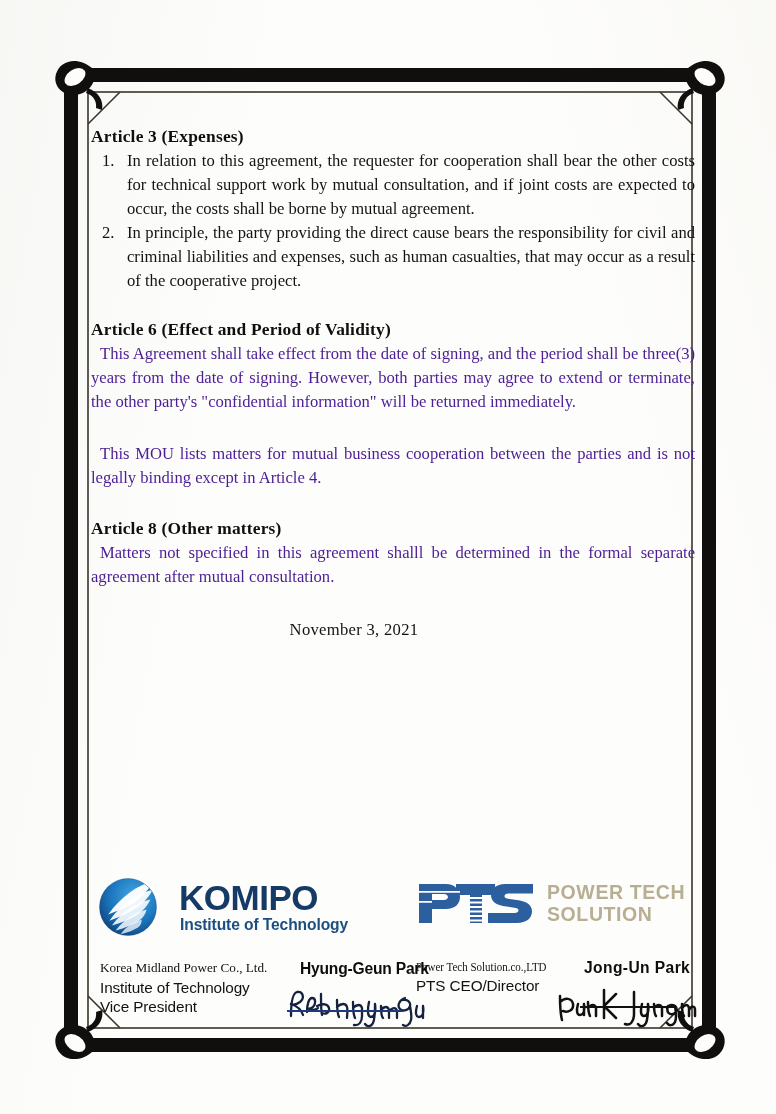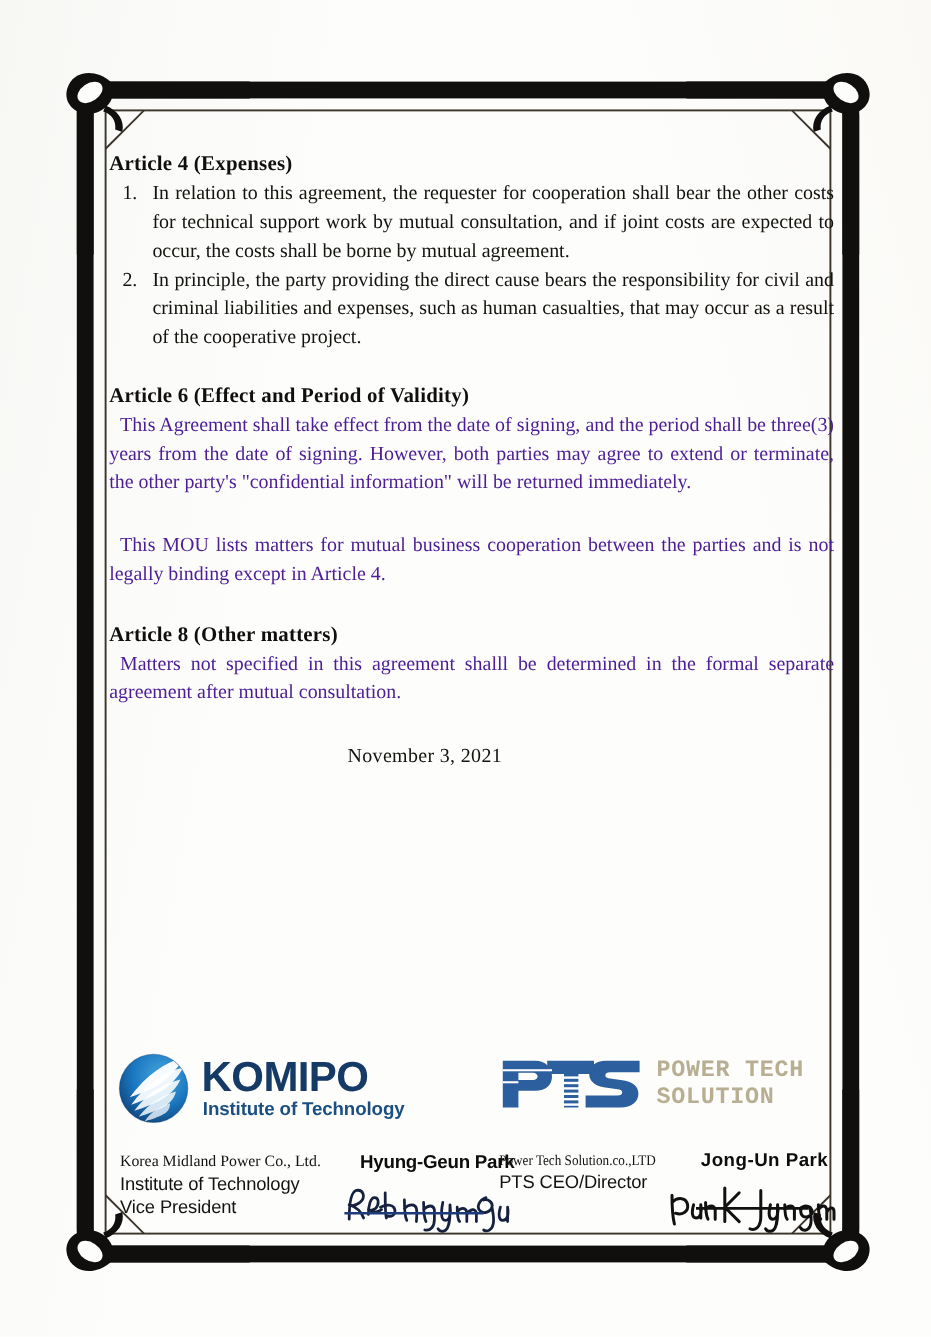--- a/index.html
+++ b/index.html
@@ -113,21 +113,21 @@
     height: 86px;
   }
 
   
   #komipo-logo {
     position: absolute;
     left: 6px;
     top: 6px;
     display: flex;
     align-items: center;
-    gap: 9px;
+    gap: 20px;
   }
   #komipo-globe { width: 62px; height: 62px; flex: none; }
   #komipo-words { padding-top: 2px; }
   .komipo-name {
     font-family: "Liberation Sans", sans-serif;
     font-weight: bold;
     font-size: 35px;
     letter-spacing: -0.5px;
     color: #153a66;
     line-height: 0.96;
@@ -147,21 +147,21 @@
   #pts-logo {
     position: absolute;
     left: 326px;
     top: 8px;
     display: flex;
     align-items: center;
     gap: 12px;
   }
   #pts-mark { width: 118px; height: 50px; flex: none; }
   .pts-sub {
-    font-family: Liberation Mono, monospace;
+    font-family: Liberation Sans, sans-serif;
     font-weight: bold;
     font-size: 19.5px;
     letter-spacing: 0.6px;
     color: #b8ae92;
     line-height: 1.12;
     padding-top: 2px;
   }
 
   
   #signatures {
@@ -267,21 +267,21 @@
         <path d="M634 62 L608 36 L602 30"></path>
         <path d="M30 934 L56 960 L62 966"></path>
         <path d="M634 934 L608 960 L602 966"></path>
       </g>
     </svg>
   </div>
 
   <div id="content">
 
     <section class="blk-a5">
-      <div class="article-heading">Article 4 (Expenses)</div>
+      <div class="article-heading">Article 3 (Expenses)</div>
       <ol class="numlist">
         <li>
           <span class="marker">1.</span>
           <span>In relation to this agreement, the requester for cooperation shall bear the other costs for technical support work by mutual consultation, and if joint costs are expected to occur, the costs shall be borne by mutual agreement.</span>
         </li>
         <li>
           <span class="marker">2.</span>
           <span>In principle, the party providing the direct cause bears the responsibility for civil and criminal liabilities and expenses, such as human casualties, that may occur as a result of the cooperative project.</span>
         </li>
       </ol>

